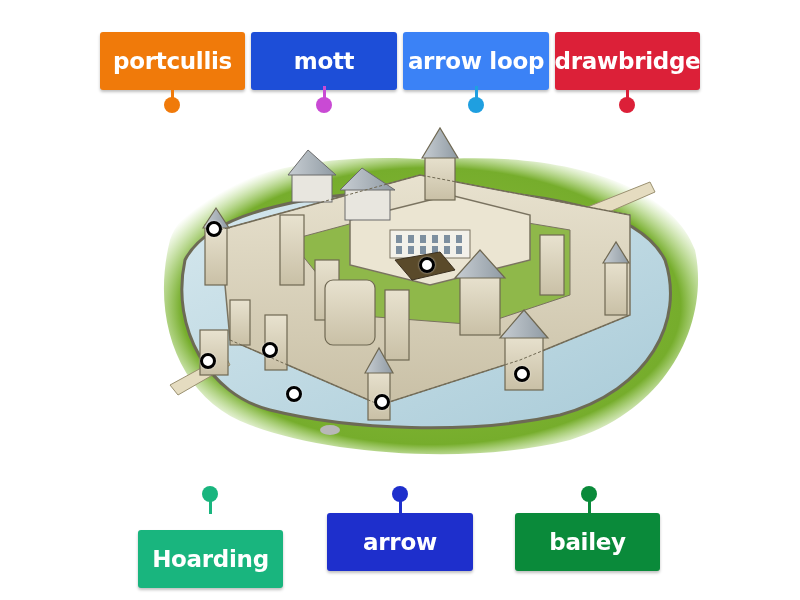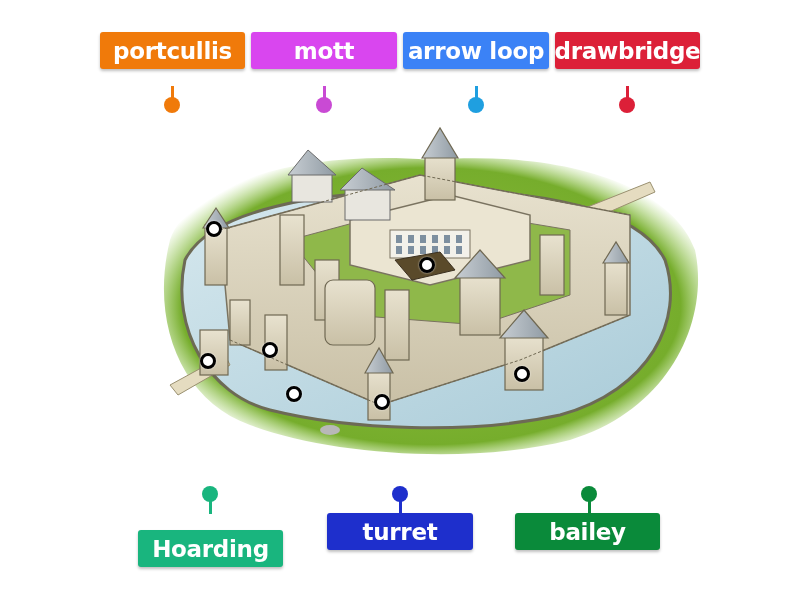--- a/index.html
+++ b/index.html
@@ -1,21 +1,21 @@
 <!DOCTYPE html>
 <html><head>
 <meta charset="utf-8">
 <style>
   html, body { margin: 0; padding: 0; }
   body {
     width: 800px; height: 600px; background: #ffffff; position: relative; overflow: hidden;
     font-family: "DejaVu Sans", sans-serif;
   }
   .label {
-    position: absolute; height: 37px; border-radius: 3px;
+    position: absolute; height: 58px; border-radius: 3px;
     color: #fff; font-weight: bold; font-size: 23px;
     display: flex; align-items: center; justify-content: center;
     box-shadow: 0 2px 3px rgba(0,0,0,0.25); cursor: grab;
     white-space: nowrap; letter-spacing: -0.3px;
   }
   .stem { position: absolute; width: 3px; }
   .dot { position: absolute; width: 16px; height: 16px; border-radius: 50%; }
   .hotspot {
     position: absolute; width: 10px; height: 10px; border-radius: 50%;
     background: #fff; border: 3px solid #000; transform: translate(-50%,-50%);
@@ -131,35 +131,35 @@
 <div class="hotspot" style="left:270px;top:350px"></div>
 <div class="hotspot" style="left:208px;top:361px"></div>
 <div class="hotspot" style="left:294px;top:394px"></div>
 <div class="hotspot" style="left:382px;top:402px"></div>
 <div class="hotspot" style="left:522px;top:374px"></div>
 
 <div class="label" style="left:100px;top:32px;width:145px;background:#f07a0a">portcullis</div>
 <div class="stem" style="left:171px;top:86px;height:14px;background:#f07a0a"></div>
 <div class="dot" style="left:164px;top:97px;background:#f07a0a"></div>
 
-<div class="label" style="left:251px;top:32px;width:146px;background:#d946ef">mott</div>
+<div class="label" style="left:251px;top:32px;width:146px;background:#1d4ed8">mott</div>
 <div class="stem" style="left:323px;top:86px;height:14px;background:#c94ad4"></div>
 <div class="dot" style="left:316px;top:97px;background:#c94ad4"></div>
 
 <div class="label" style="left:403px;top:32px;width:146px;background:#3b82f6">arrow loop</div>
 <div class="stem" style="left:475px;top:86px;height:14px;background:#1f9fe0"></div>
 <div class="dot" style="left:468px;top:97px;background:#1f9fe0"></div>
 
 <div class="label" style="left:555px;top:32px;width:145px;background:#dc2038">drawbridge</div>
 <div class="stem" style="left:626px;top:86px;height:14px;background:#dc2038"></div>
 <div class="dot" style="left:619px;top:97px;background:#dc2038"></div>
 
 <div class="dot" style="left:202px;top:486px;background:#19b57e"></div>
 <div class="stem" style="left:209px;top:499px;height:15px;background:#19b57e"></div>
 <div class="label" style="left:138px;top:530px;width:145px;background:#19b57e">Hoarding</div>
 
 <div class="dot" style="left:392px;top:486px;background:#1e2fcc"></div>
 <div class="stem" style="left:399px;top:499px;height:15px;background:#1e2fcc"></div>
-<div class="label" style="left:327px;top:513px;width:146px;background:#1e2fcc">turret</div>
+<div class="label" style="left:327px;top:513px;width:146px;background:#1e2fcc">arrow</div>
 
 <div class="dot" style="left:581px;top:486px;background:#0a8a3a"></div>
 <div class="stem" style="left:588px;top:499px;height:15px;background:#0a8a3a"></div>
 <div class="label" style="left:515px;top:513px;width:145px;background:#0a8a3a">bailey</div>
 
 </body></html>

